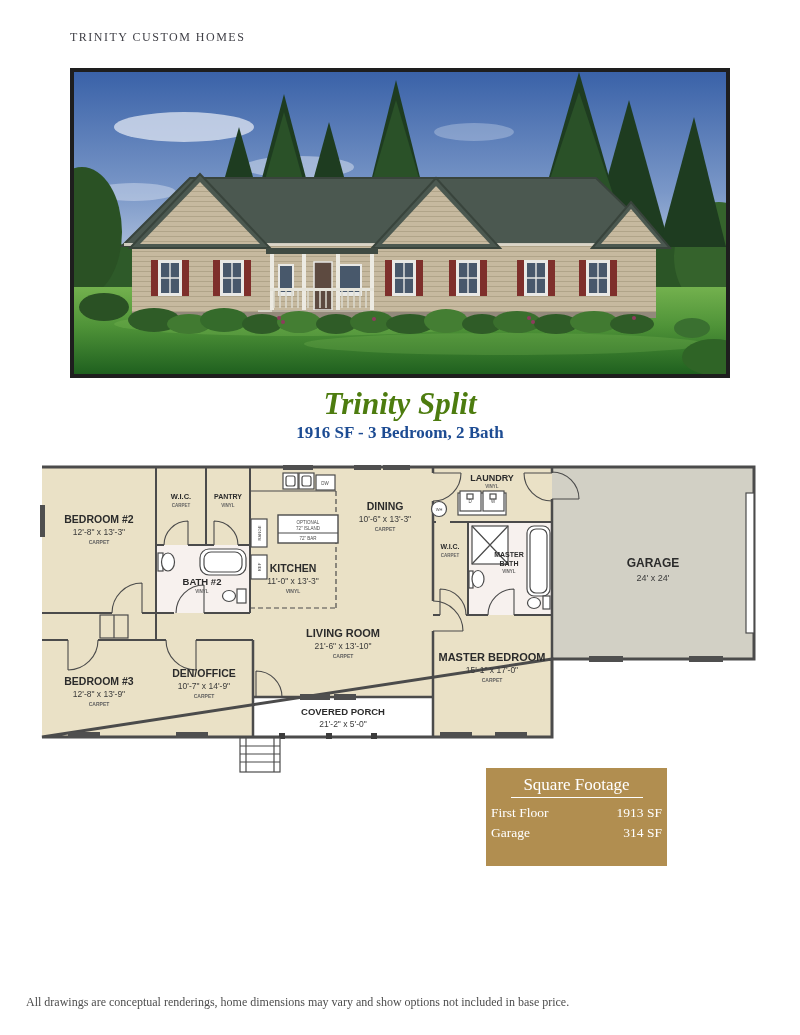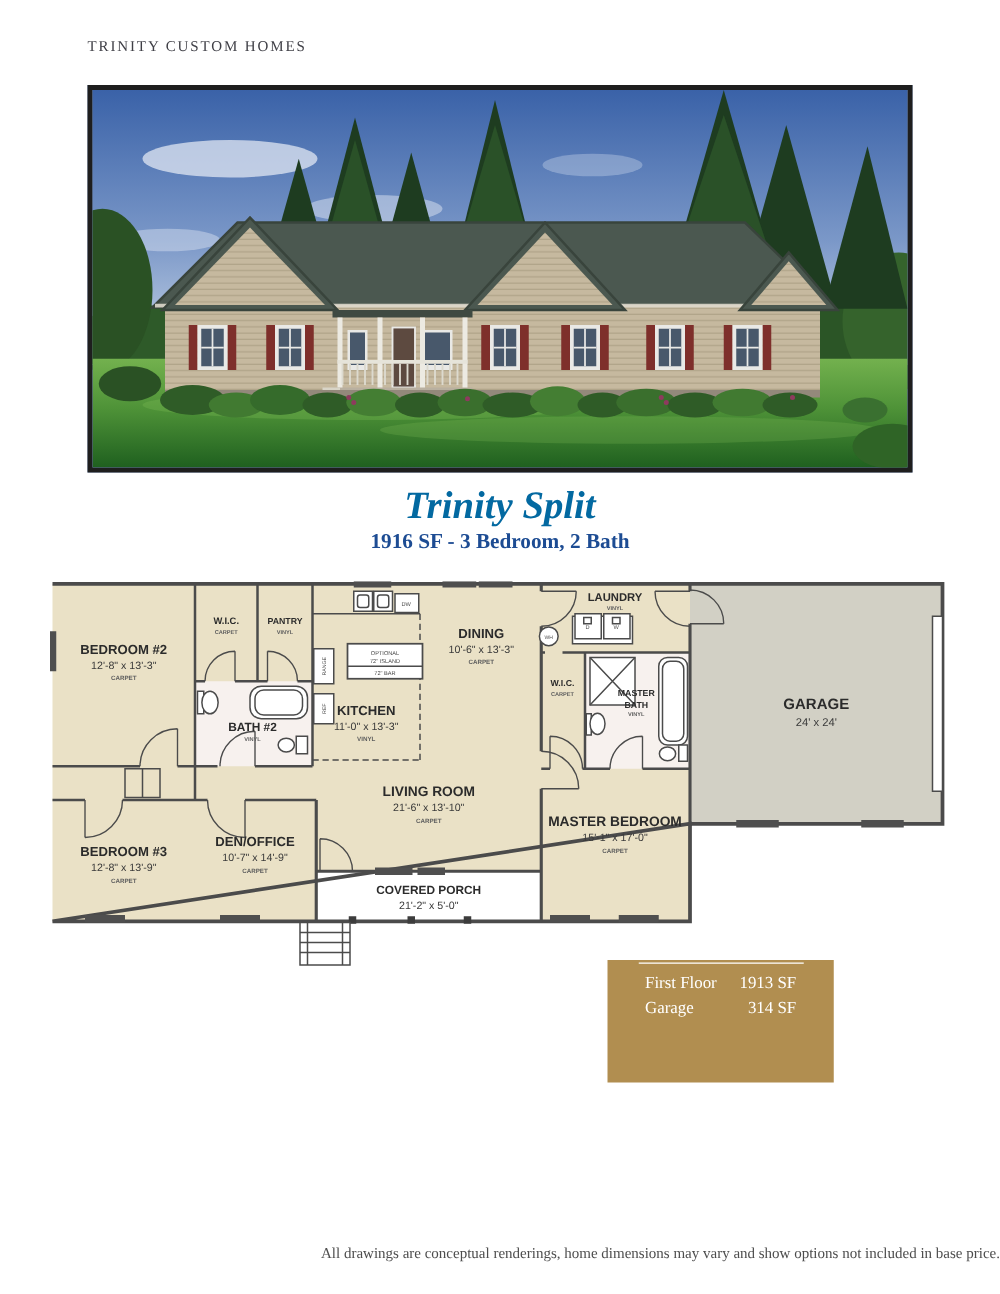--- a/index.html
+++ b/index.html
@@ -8,35 +8,35 @@
 
   .brand { position:absolute; left:70px; top:30px; font-size:12px; letter-spacing:1.5px;
            color:#3f3f46; font-family:"Liberation Serif", serif; }
 
   .photo-frame { position:absolute; left:70px; top:68px; width:660px; height:310px;
                  border:4px solid #1e1e1e; background:#7b98c8; }
   .photo-frame svg { display:block; }
 
   .model-title { position:absolute; left:0; top:386px; width:800px; text-align:center;
                  font-family:"Liberation Serif", serif; font-style:italic; font-weight:bold;
-                 font-size:31px; color:#0369a1; }
+                 font-size:31px; color:#4d7c0f; }
   .model-subtitle { position:absolute; left:0; top:423px; width:800px; text-align:center;
                  font-family:"Liberation Serif", serif; font-weight:bold;
                  font-size:17px; color:#1d4c93; }
 
   .plan-wrap { position:absolute; left:40px; top:465px; width:720px; height:336px; }
 
   .sqft-panel { position:absolute; left:486px; top:768px; width:181px; height:98px;
                 background:#b18e50; color:#ffffff; font-family:"Liberation Serif", serif; }
   .sqft-title { text-align:center; font-size:17px; padding-top:7px; }
   .sqft-rule  { width:132px; height:1px; background:#ffffff; margin:2px auto 5px auto; }
-  .sqft-row   { display:flex; justify-content:space-between; padding:0 30px; font-size:13.5px; line-height:20px; }
-
-  .footer { position:absolute; left:0; top:995px; width:800px; text-align:right;
-            font-size:12px; color:#4d4d4d; font-family:"Liberation Serif", serif; }
+  .sqft-row   { display:flex; justify-content:space-between; padding:0 5px; font-size:13.5px; line-height:20px; }
+
+  .footer { position:absolute; left:0; top:995px; width:800px; text-align:left;
+            font-size:12px; color:#4d4d4d; font-family:"Liberation Serif", serif;padding-left:26px; }
 
   
   text { font-family:"Liberation Sans", sans-serif; fill:#2e2e2e; }
   .rname { font-weight:bold; fill:#2b2b2b; }
   .rdims { fill:#3a3a3a; }
   .rfloor{ fill:#5f5f5f; font-weight:bold; }
   .tiny  { fill:#4a4a4a; }
 </style>
 </head>
 <body>
@@ -406,20 +406,21 @@
         <text class="tiny" font-size="4.2" transform="rotate(-90 219 68)" x="219" y="70">RANGE</text>
         <text class="tiny" font-size="4.2" transform="rotate(-90 219 102)" x="219" y="104">REF</text>
         <text class="tiny" x="430" y="38" font-size="4.5">D</text>
         <text class="tiny" x="453" y="38" font-size="4.5">W</text>
         <text class="tiny" x="399" y="46" font-size="4">WH</text>
       </g>
     </svg>
   </div>
 
   <div class="sqft-panel">
+    <div class="sqft-title">Square Footage</div>
     <div class="sqft-rule"></div>
     <div class="sqft-row">
       <span>First Floor</span>
       <span>1913 SF</span>
     </div>
     <div class="sqft-row">
       <span>Garage</span>
       <span>314 SF</span>
     </div>
   </div>

